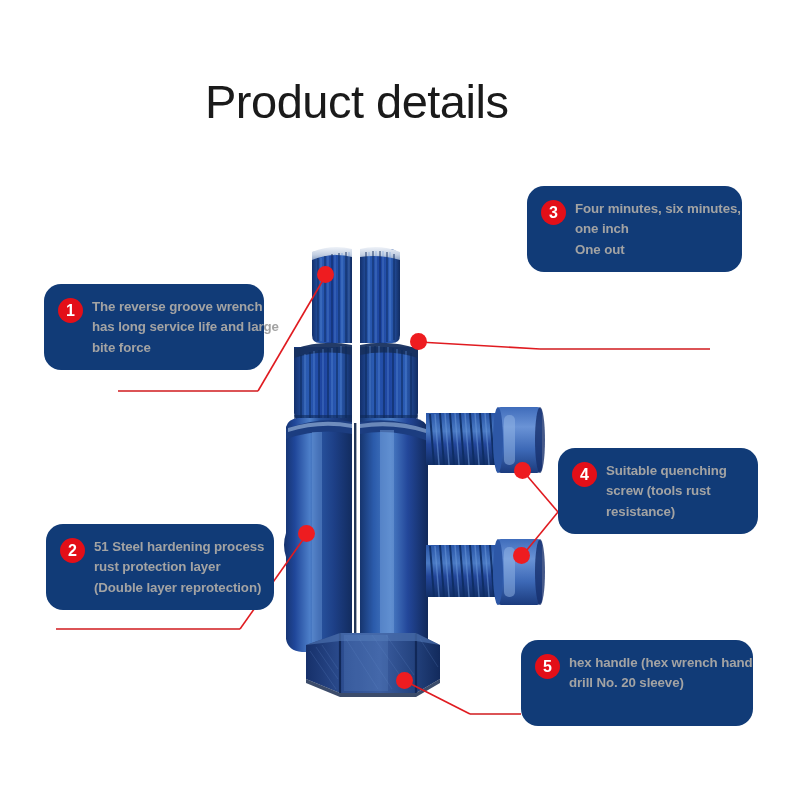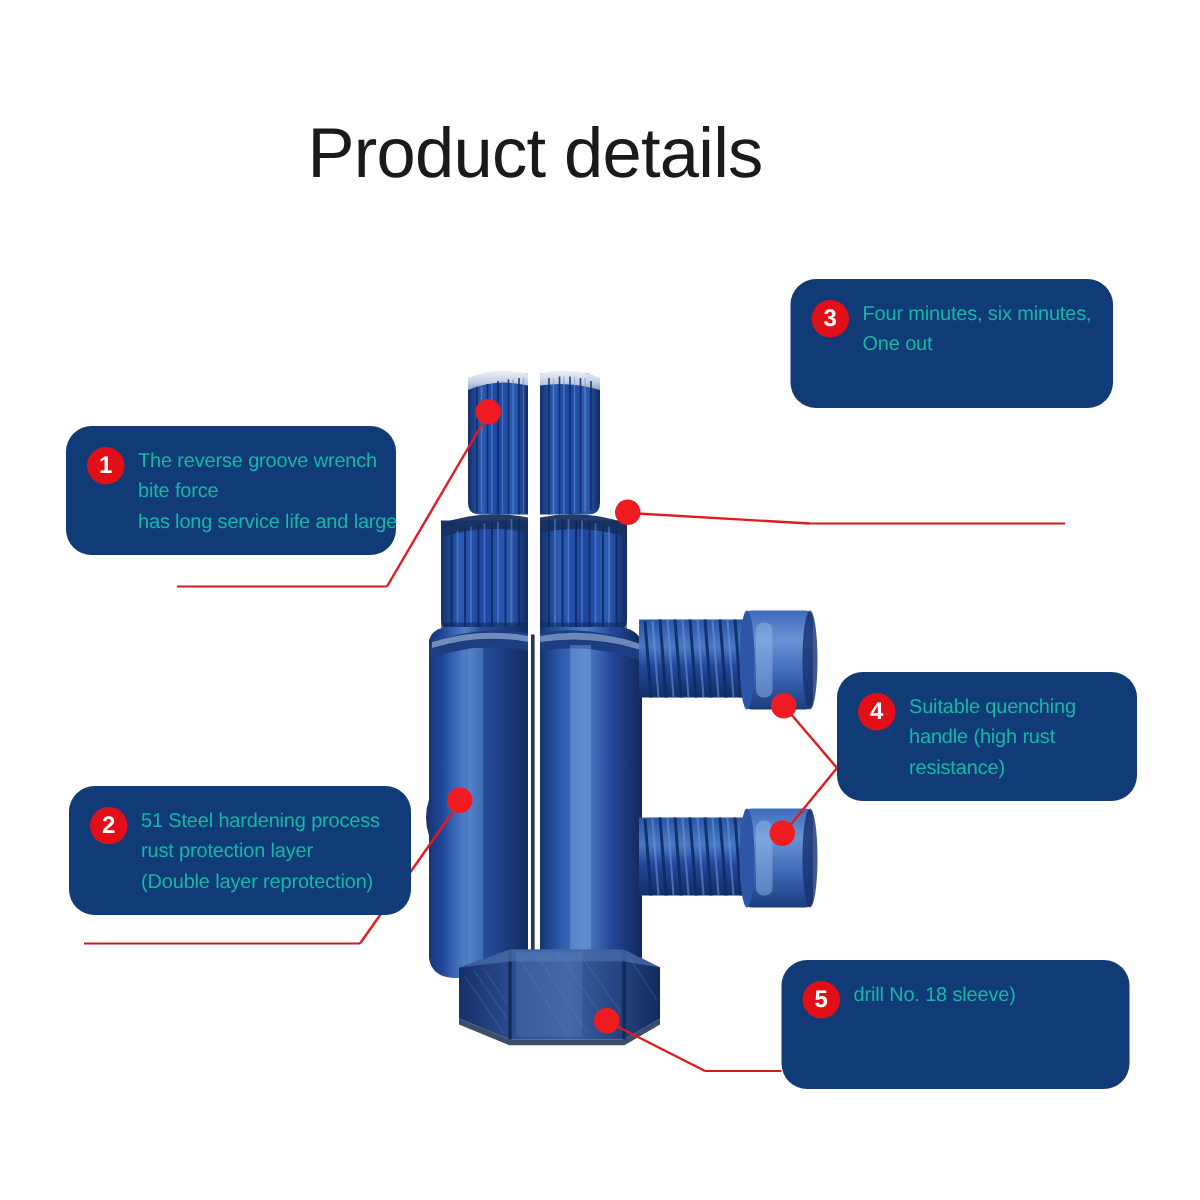--- a/index.html
+++ b/index.html
@@ -45,23 +45,23 @@
     background:#e30f18;
     color:#ffffff;
     font-size:16px;
     font-weight:bold;
     display:flex;align-items:center;justify-content:center;
     line-height:1;
     margin-top:1px;
     margin-right:9px;
   }
   .callout .ctext{
-    color:#14b8a6;
+    color:#a3a3a3;
     font-size:13.3px;
-    font-weight:normal;
+    font-weight:bold;
     line-height:1.53;
     letter-spacing:-0.1px;
   }
   .callout .ctext .ln{display:block;white-space:nowrap;}
 
   
   #callout-1{left:44px;  top:272px; width:220px; height:86px;}
   #callout-2{left:46px;  top:512px; width:228px; height:86px;}
   #callout-3{left:527px; top:174px; width:215px; height:86px;}
   #callout-4{left:558px; top:436px; width:200px; height:86px;}
@@ -351,51 +351,53 @@
   <div class="pdot" style="left:298px;top:513px;"></div>
   <div class="pdot" style="left:410px;top:321px;"></div>
   <div class="pdot" style="left:514px;top:450px;"></div>
   <div class="pdot" style="left:513px;top:535px;"></div>
   <div class="pdot" style="left:396px;top:660px;"></div>
 
   <div class="callout" id="callout-1">
     <div class="badge">1</div>
     <div class="ctext">
       <span class="ln">The reverse groove wrench</span>
+      <span class="ln">has long service life and large</span>
       <span class="ln">bite force</span>
-      <span class="ln">has long service life and large</span>
     </div>
   </div>
 
   <div class="callout" id="callout-2">
     <div class="badge">2</div>
     <div class="ctext">
       <span class="ln">51 Steel hardening process</span>
       <span class="ln">rust protection layer</span>
       <span class="ln">(Double layer reprotection)</span>
     </div>
   </div>
 
   <div class="callout" id="callout-3">
     <div class="badge">3</div>
     <div class="ctext">
       <span class="ln">Four minutes, six minutes,</span>
+      <span class="ln">one inch</span>
       <span class="ln">One out</span>
     </div>
   </div>
 
   <div class="callout" id="callout-4">
     <div class="badge">4</div>
     <div class="ctext">
       <span class="ln">Suitable quenching</span>
-      <span class="ln">handle (high rust</span>
+      <span class="ln">screw (tools rust</span>
       <span class="ln">resistance)</span>
     </div>
   </div>
 
   <div class="callout" id="callout-5">
     <div class="badge">5</div>
     <div class="ctext">
-      <span class="ln">drill No. 18 sleeve)</span>
+      <span class="ln">hex handle (hex wrench hand</span>
+      <span class="ln">drill No. 20 sleeve)</span>
     </div>
   </div>
 
 </div>
 
 </body></html>

